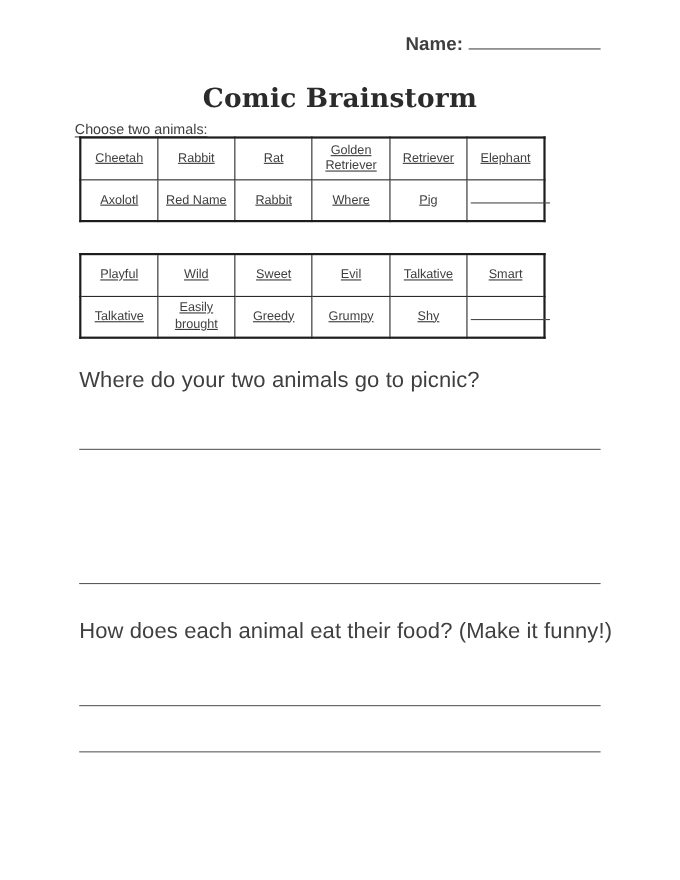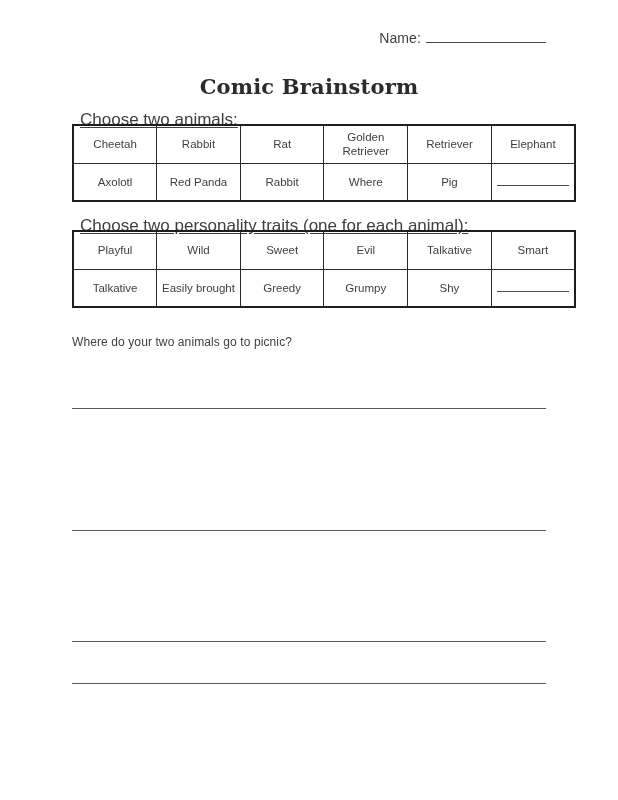--- a/index.html
+++ b/index.html
@@ -27,67 +27,69 @@
   .name-row {
     position: absolute;
     top: 30px;
     left: 72px;
     width: 474px;
     display: flex;
     justify-content: flex-end;
     align-items: baseline;
   }
   .name-label {
-    font-size: 14px;
+    font-size: 17px;
     color: #3f3f3f;
     letter-spacing: 0.1px;
+    font-weight: bold;
   }
   .name-blank {
     display: inline-block;
     width: 120px;
     border-bottom: 1.3px solid #4a4a4a;
     margin-left: 5px;
     height: 12px;
   }
 
   
   .title {
     position: absolute;
     top: 74px;
     left: 0;
     width: 618px;
     text-align: center;
     font-family: "DejaVu Serif", serif;
     font-weight: bold;
-    font-size: 21px;
+    font-size: 24px;
     letter-spacing: 0.2px;
     color: #2b2b2b;
   }
 
   
   .section-label {
     position: absolute;
-    left: 80px;
-    font-size: 17px;
+    left: 68px;
+    font-size: 13px;
     color: #3f3f3f;
     text-decoration: underline;
     text-underline-offset: 2px;
     white-space: nowrap;
   }
   #label-animals { top: 110px; }
   #label-traits  { top: 216px; }
 
   
   .choice-table {
     position: absolute;
     left: 72px;
-    width: 504px;
+    width: 424px;
     border-collapse: collapse;
     table-layout: fixed;
     border: 2.2px solid #1d1d1d;
+    text-decoration: underline;
   }
   #table-animals { top: 124px; }
   #table-traits  { top: 230px; }
 
   .choice-table td {
     border: 1px solid #2a2a2a;
     height: 38px;
     text-align: center;
     vertical-align: middle;
     font-size: 11.5px;
@@ -101,21 +103,21 @@
     width: 72px;
     border-bottom: 1.3px solid #4a4a4a;
     height: 9px;
   }
 
   
   .question {
     position: absolute;
     left: 72px;
     width: 474px;
-    font-size: 12px;
+    font-size: 20px;
     color: #3f3f3f;
     letter-spacing: 0.1px;
     white-space: nowrap;
   }
   #question-0 { top: 335px; }
   #question-1 { top: 460px; }
   #question-2 { top: 563px; }
 
   
   .answer-line {
@@ -149,32 +151,31 @@
       <tr>
         <td>Cheetah</td>
         <td>Rabbit</td>
         <td>Rat</td>
         <td>Golden Retriever</td>
         <td>Retriever</td>
         <td>Elephant</td>
       </tr>
       <tr>
         <td>Axolotl</td>
-        <td>Red Panda</td>
+        <td>Red Name</td>
         <td>Rabbit</td>
         <td>Where</td>
         <td>Pig</td>
         <td>
           <span class="cell-blank-line"></span>
         </td>
       </tr>
     </tbody>
   </table>
 
-  <div class="section-label" id="label-traits">Choose two personality traits (one for each animal):</div>
 
   <table class="choice-table" id="table-traits">
     <tbody>
       <tr>
         <td>Playful</td>
         <td>Wild</td>
         <td>Sweet</td>
         <td>Evil</td>
         <td>Talkative</td>
         <td>Smart</td>
@@ -190,16 +191,17 @@
         </td>
       </tr>
     </tbody>
   </table>
 
   <div class="question" id="question-0">Where do your two animals go to picnic?</div>
   <div class="answer-line" id="answer-line-0"></div>
 
   <div class="answer-line" id="answer-line-1"></div>
 
+  <div class="question" id="question-2">How does each animal eat their food? (Make it funny!)</div>
   <div class="answer-line" id="answer-line-2"></div>
   <div class="answer-line" id="answer-line-3"></div>
 
 </div>
 
 </body></html>

